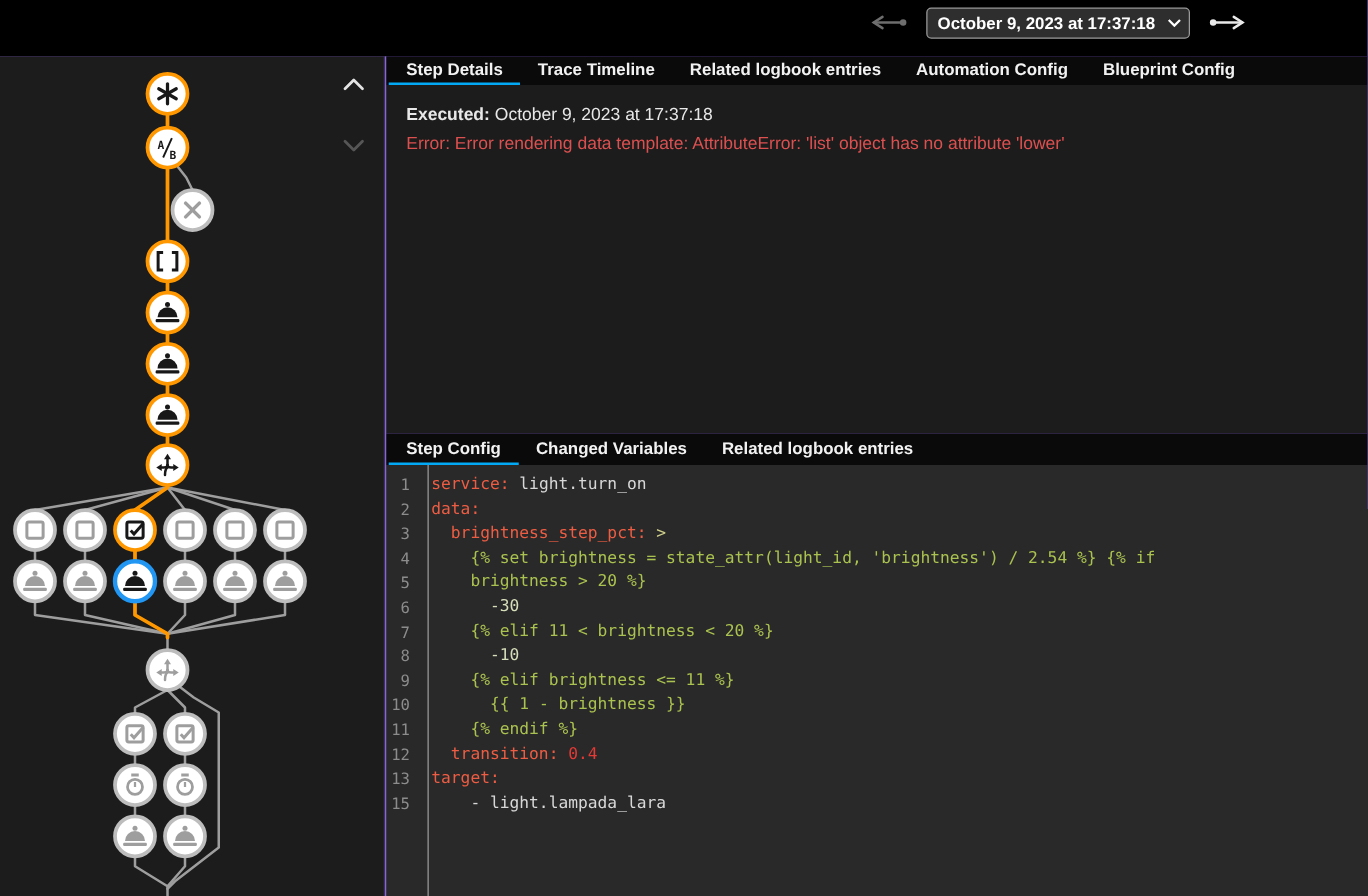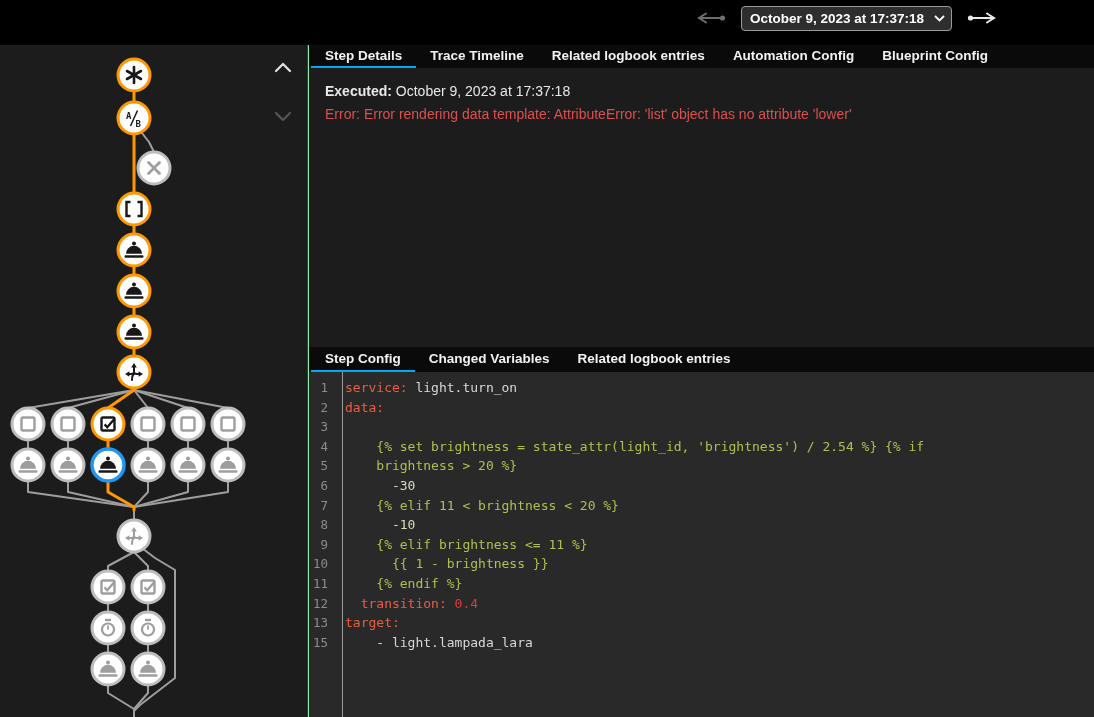--- a/index.html
+++ b/index.html
@@ -7,21 +7,21 @@
     --error:#dc5050;
     --tk-key:#ee5d43;
     --tk-plain:#d8d8d8;
     --tk-tpl:#aac24f;
     --tk-lit:#d6deba;
     --tk-num:#e53935;
     --tk-chomp:#cfd08a;
   }
   *{box-sizing:border-box;}
   html,body{margin:0;padding:0;background:#1c1c1c;}
-  #app{position:relative;width:1094px;height:717px;overflow:hidden;background:#86efac;
+  #app{position:relative;width:1094px;height:717px;overflow:hidden;background:#8b5cf6;
        font-family:"Liberation Sans",sans-serif;}
 
   
   .topbar{position:absolute;left:0;top:0;width:1094px;height:45px;background:#000;}
   .topbar-controls{position:absolute;left:694px;top:4px;height:28px;display:flex;align-items:center;gap:11px;}
   .icon-btn{background:none;border:none;padding:2px;margin:0;cursor:pointer;display:flex;align-items:center;}
   .select-wrap{position:relative;display:inline-block;}
   .select-wrap select{
     appearance:none;-webkit-appearance:none;-moz-appearance:none;
     background:#2e2e2e;color:#fff;border:1px solid #9a9a9a;border-radius:4px;
@@ -411,20 +411,21 @@
     <div class="code-line">
           <span class="ln">1</span>
           <span class="lc"><span class="tk-key">service:</span><span class="tk-plain"> light.turn_on</span></span>
         </div>
         <div class="code-line">
           <span class="ln">2</span>
           <span class="lc"><span class="tk-key">data:</span></span>
         </div>
         <div class="code-line">
           <span class="ln">3</span>
+          <span class="lc"><span class="tk-plain">  </span><span class="tk-key">brightness_step_pct:</span><span class="tk-chomp"> &gt;</span></span>
         </div>
         <div class="code-line">
           <span class="ln">4</span>
           <span class="lc"><span class="tk-plain">    </span><span class="tk-tpl">{% set brightness = state_attr(light_id, 'brightness') / 2.54 %} {% if</span></span>
         </div>
         <div class="code-line">
           <span class="ln">5</span>
           <span class="lc"><span class="tk-plain">    </span><span class="tk-tpl">brightness &gt; 20 %}</span></span>
         </div>
         <div class="code-line">

